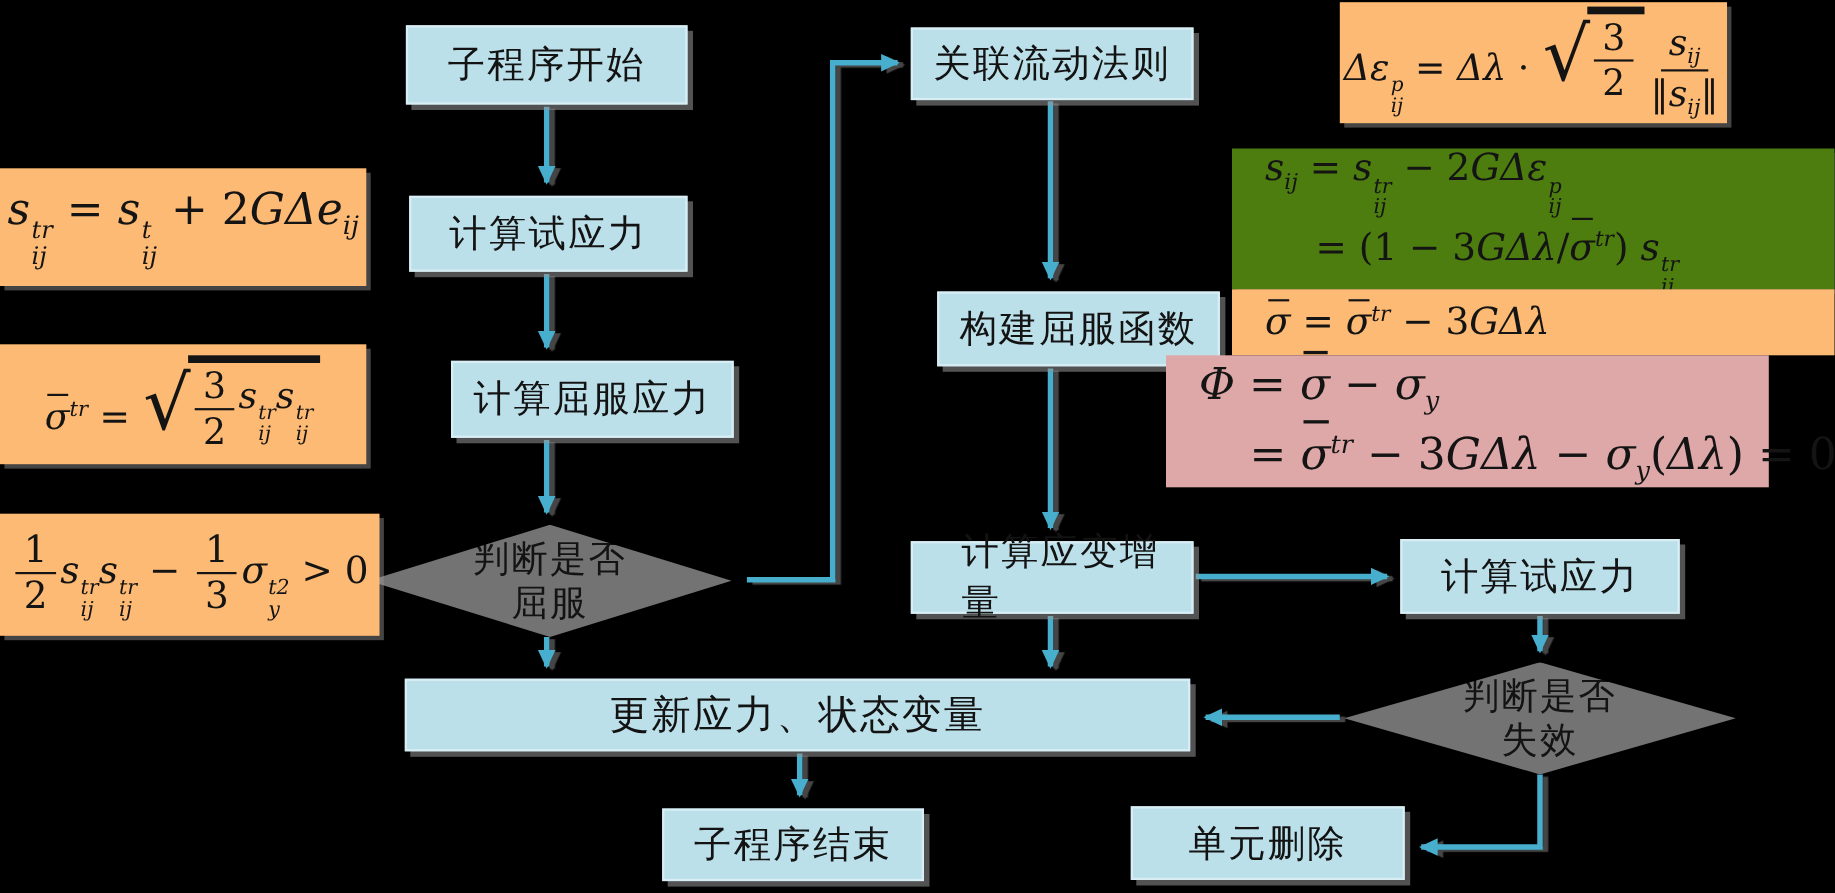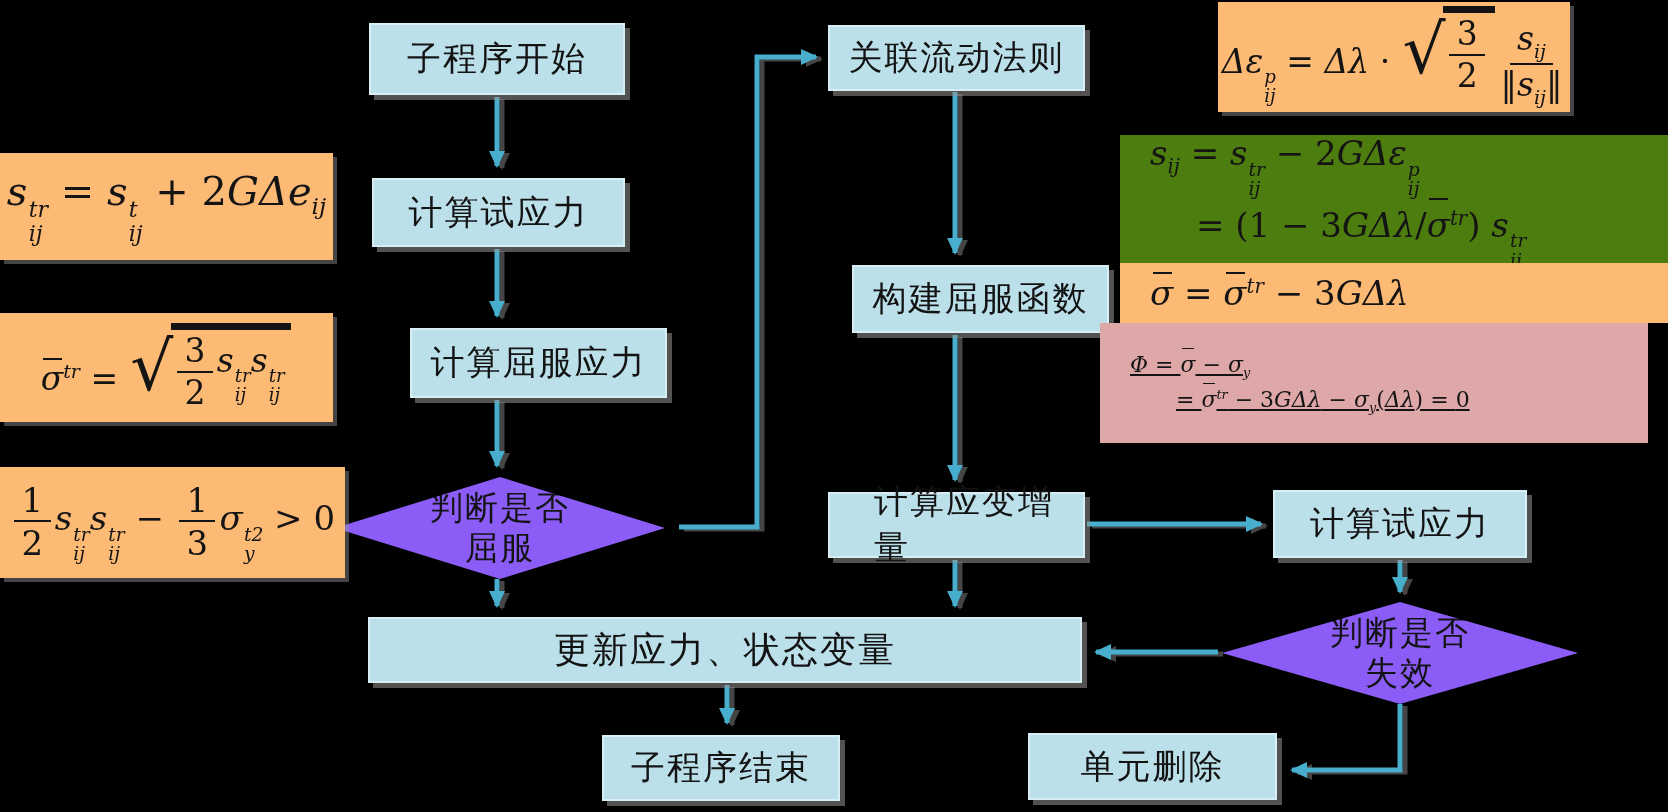--- a/index.html
+++ b/index.html
@@ -10,21 +10,21 @@
   }
   
   .node{
     position:absolute;display:flex;align-items:center;justify-content:center;
     background:#bce0ea;border:2px solid #d8eef4;box-sizing:border-box;
     color:#131313;font-size:34px;letter-spacing:2px;
     box-shadow:5px 5px 0 rgba(150,150,150,0.55);
   }
   .diamond{
     position:absolute;display:flex;flex-direction:column;align-items:center;justify-content:center;
-    background:#8b5cf6;color:#131313;font-size:33px;letter-spacing:2px;line-height:1.2;
+    background:#737373;color:#131313;font-size:33px;letter-spacing:2px;line-height:1.2;
     clip-path:polygon(50% 0,100% 50%,50% 100%,0 50%);
     filter:drop-shadow(5px 5px 0 rgba(150,150,150,0.55));
   }
   
   .fbox{
     position:absolute;display:flex;flex-direction:column;justify-content:center;
     box-sizing:border-box;color:#141414;
     font-family:"DejaVu Serif",serif;
     box-shadow:4px 4px 0 rgba(150,150,150,0.45);
   }
@@ -212,18 +212,18 @@
       <div class="fline findent"><span class="mop">= (</span><span class="mop">1</span><span class="mop"> − </span><span class="mop">3</span><span class="mvar"><span>GΔλ</span></span><span class="mop">/</span><span class="mvar"><span class="mbar">σ</span><sup>tr</sup></span><span class="mop">) </span><span class="mvar"><span>s</span><span class="ss">
             <span>tr</span>
             <span>ij</span>
           </span></span></div>
     </div>
 
   <div class="fbox green left noshadow" style="left:1120px;top:263px;width:548px;height:60px;font-size:34px;">
       <div class="fline"><span class="mvar"><span class="mbar">σ</span></span><span class="mop"> = </span><span class="mvar"><span class="mbar">σ</span><sup>tr</sup></span><span class="mop"> − </span><span class="mop">3</span><span class="mvar"><span>GΔλ</span></span></div>
     </div>
 
-  <div class="fbox red left noshadow" style="left:1100px;top:323px;width:548px;height:120px;font-size:22px;line-height:1.5;text-decoration:underline;">
+  <div class="fbox red left noshadow" style="left:1060px;top:323px;width:548px;height:120px;font-size:40px;line-height:1.5;">
       <div class="fline"><span class="mvar"><span>Φ</span></span><span class="mop"> = </span><span class="mvar"><span class="mbar">σ</span></span><span class="mop"> − </span><span class="mvar"><span>σ</span><sub>y</sub></span></div>
       <div class="fline findent"><span class="mop">= </span><span class="mvar"><span class="mbar">σ</span><sup>tr</sup></span><span class="mop"> − </span><span class="mop">3</span><span class="mvar"><span>GΔλ</span></span><span class="mop"> − </span><span class="mvar"><span>σ</span><sub>y</sub></span><span class="mop">(</span><span class="mvar"><span>Δλ</span></span><span class="mop">) = </span><span class="mop">0</span></div>
     </div>
 
 </div>
 
 </body></html>

